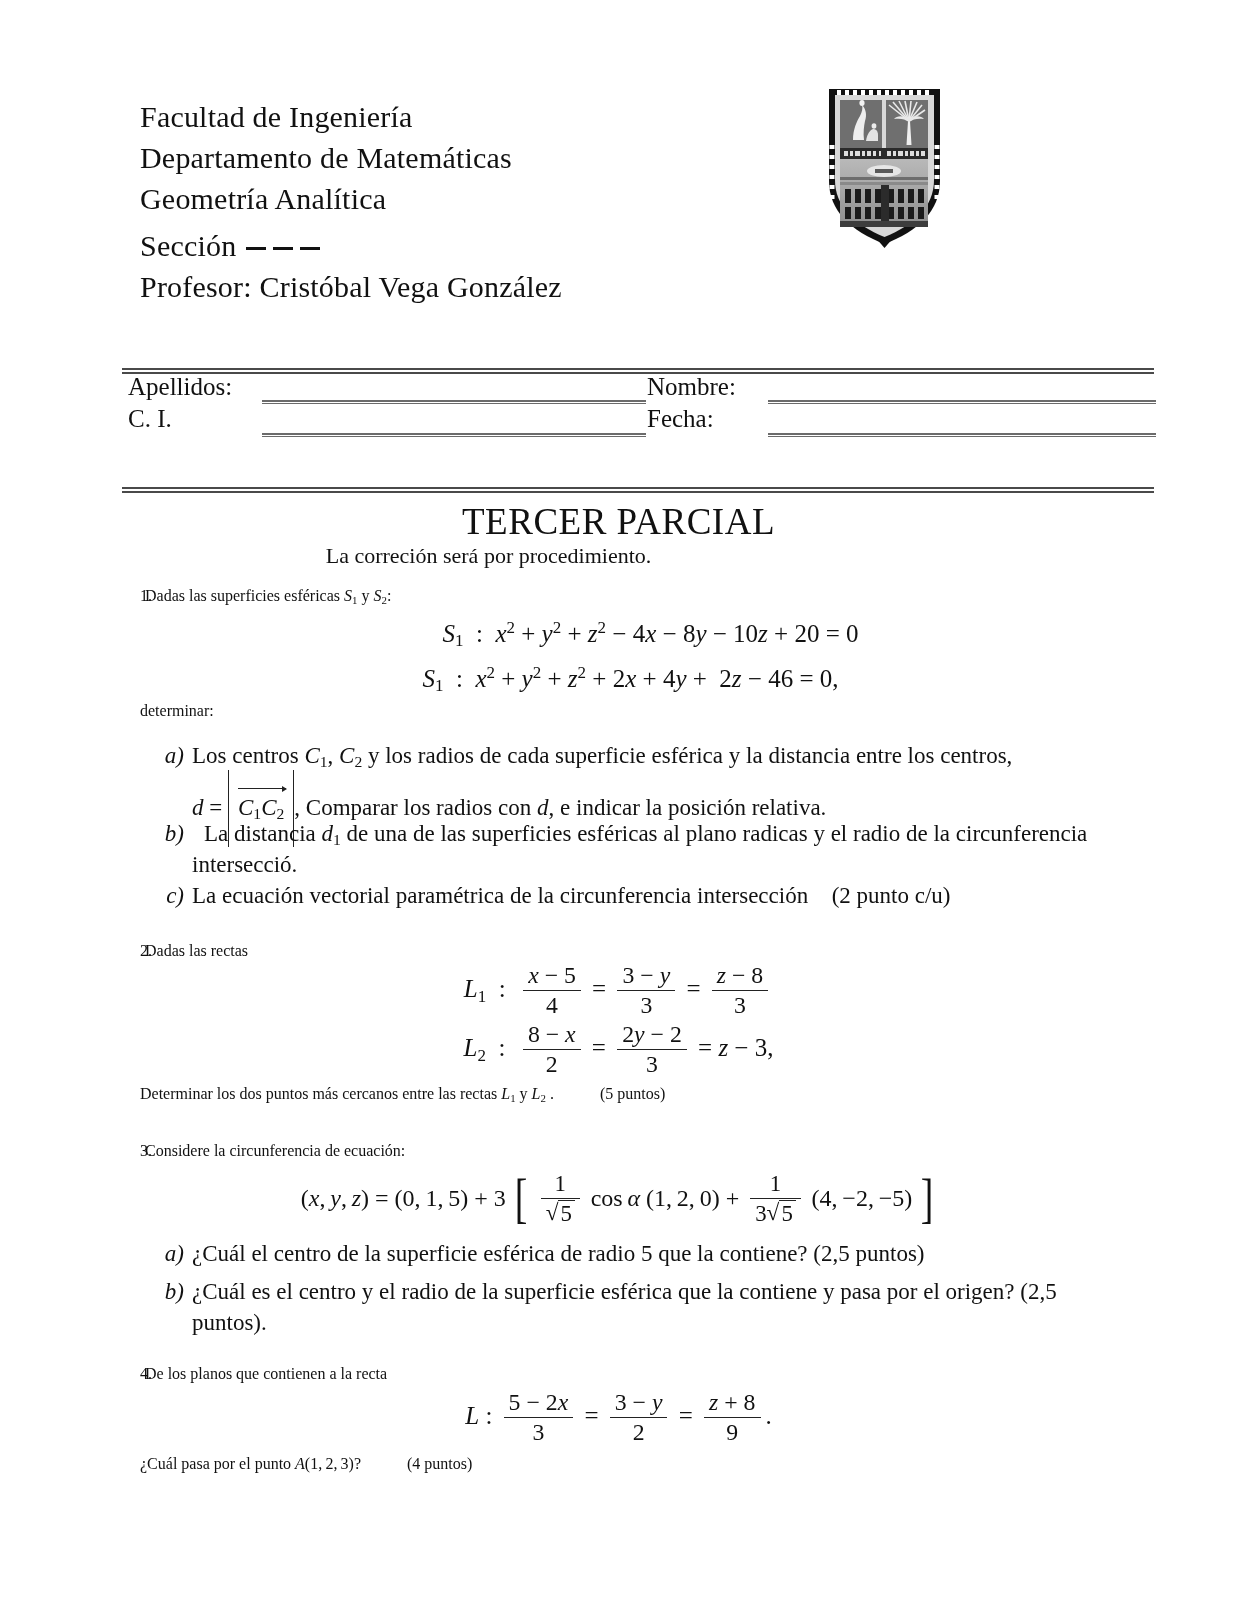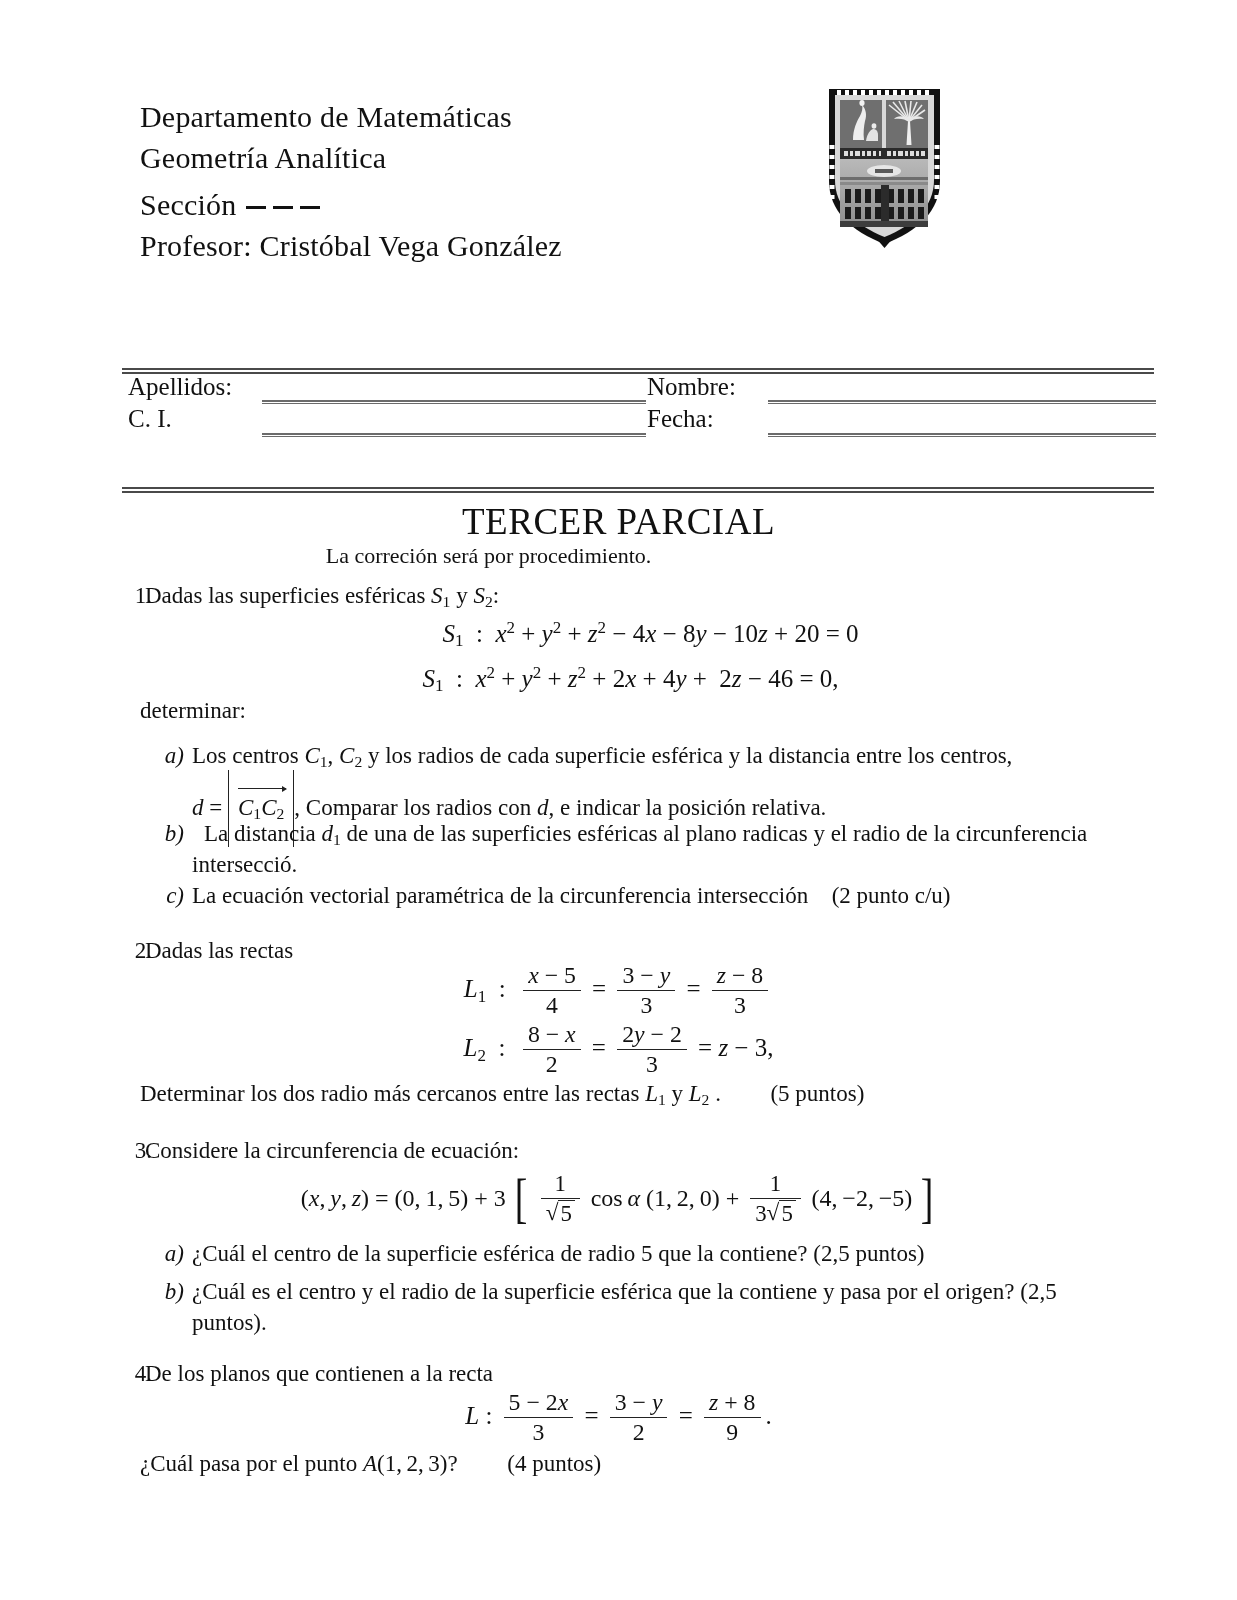--- a/index.html
+++ b/index.html
@@ -48,21 +48,21 @@
   .fl-ape{left:134px;top:27px;width:384px;}
   .fl-ci{left:134px;top:60px;width:384px;}
   .fl-nom{left:640px;top:27px;width:388px;}
   .fl-fec{left:640px;top:60px;width:388px;}
 
   
   .exam-title{position:absolute;left:0;top:500px;width:1237px;text-align:center;font-size:37px;letter-spacing:.5px;}
   .exam-sub{position:absolute;left:0;top:543px;width:977px;text-align:center;font-size:22px;}
 
   
-  .q{position:absolute;font-size:23px;line-height:31px;}
+  .q{position:absolute;font-size:16px;line-height:31px;}
   .qnum{position:absolute;text-align:right;width:40px;}
   .qbody{position:absolute;}
   .sub{position:absolute;font-size:23px;line-height:31px;}
   .submark{position:absolute;width:34px;text-align:right;font-style:italic;}
   .subbody{position:absolute;}
 
   
   .math{font-family:"Liberation Serif","DejaVu Serif",serif;}
   i.v{font-style:italic;}
   .disp{position:absolute;width:1237px;text-align:center;font-size:25px;}
@@ -87,20 +87,21 @@
   .vec .bar::after{content:"";position:absolute;right:-1px;top:-3.2px;border-left:5px solid #222;border-top:3.2px solid transparent;border-bottom:3.2px solid transparent;}
 
   .bigbrk{display:inline-block;font-size:2.25em;line-height:0;vertical-align:middle;position:relative;top:-1px;font-weight:300;transform:scaleX(.7);}
 </style>
 </head>
 <body>
 
 <div class="page">
 
   <div class="header">
+    <div class="line">Facultad de Ingeniería</div>
     <div class="line">Departamento de Matemáticas</div>
     <div class="line">Geometría Analítica</div>
     <div class="line">
       <span class="seccion-row">Sección</span><span class="dashes"><i></i><i></i><i></i></span>
     </div>
     <div class="line">Profesor: Cristóbal Vega González</div>
   </div>
 
   <div class="logo">
     <svg viewBox="0 0 123 163" xmlns="http://www.w3.org/2000/svg">
@@ -306,21 +307,21 @@
   </div>
   <div class="disp" style="left:0;top:1022px;">
     <span class="eqrow math">
       <i class="v">L</i><sub>2</sub> &nbsp;:&nbsp;
       <span class="frac"><span class="num">8 − <i class="v">x</i></span><span class="den">2</span></span> =
       <span class="frac"><span class="num">2<i class="v">y</i> − 2</span><span class="den">3</span></span> = <i class="v">z</i> − 3,
     </span>
   </div>
 
   <div class="q" style="left:140px;top:1078px;width:1010px;white-space:nowrap;">
-    <span>Determinar los dos radio más cercanos entre las rectas</span>
+    <span>Determinar los dos puntos más cercanos entre las rectas</span>
     <span class="math"> <i class="v">L</i><sub>1</sub> </span>
     <span>y</span>
     <span class="math"><i class="v">L</i><sub>2</sub> .</span>
     <span style="display:inline-block;width:38px;"></span>
     <span>(5 puntos)</span>
   </div>
 
   <div class="q" style="left:112px;top:1135px;width:1040px;">
     <span class="qnum" style="left:0;top:0;">3.</span>
     <span class="qbody" style="left:33px;top:0;">Considere la circunferencia de ecuación:</span>

